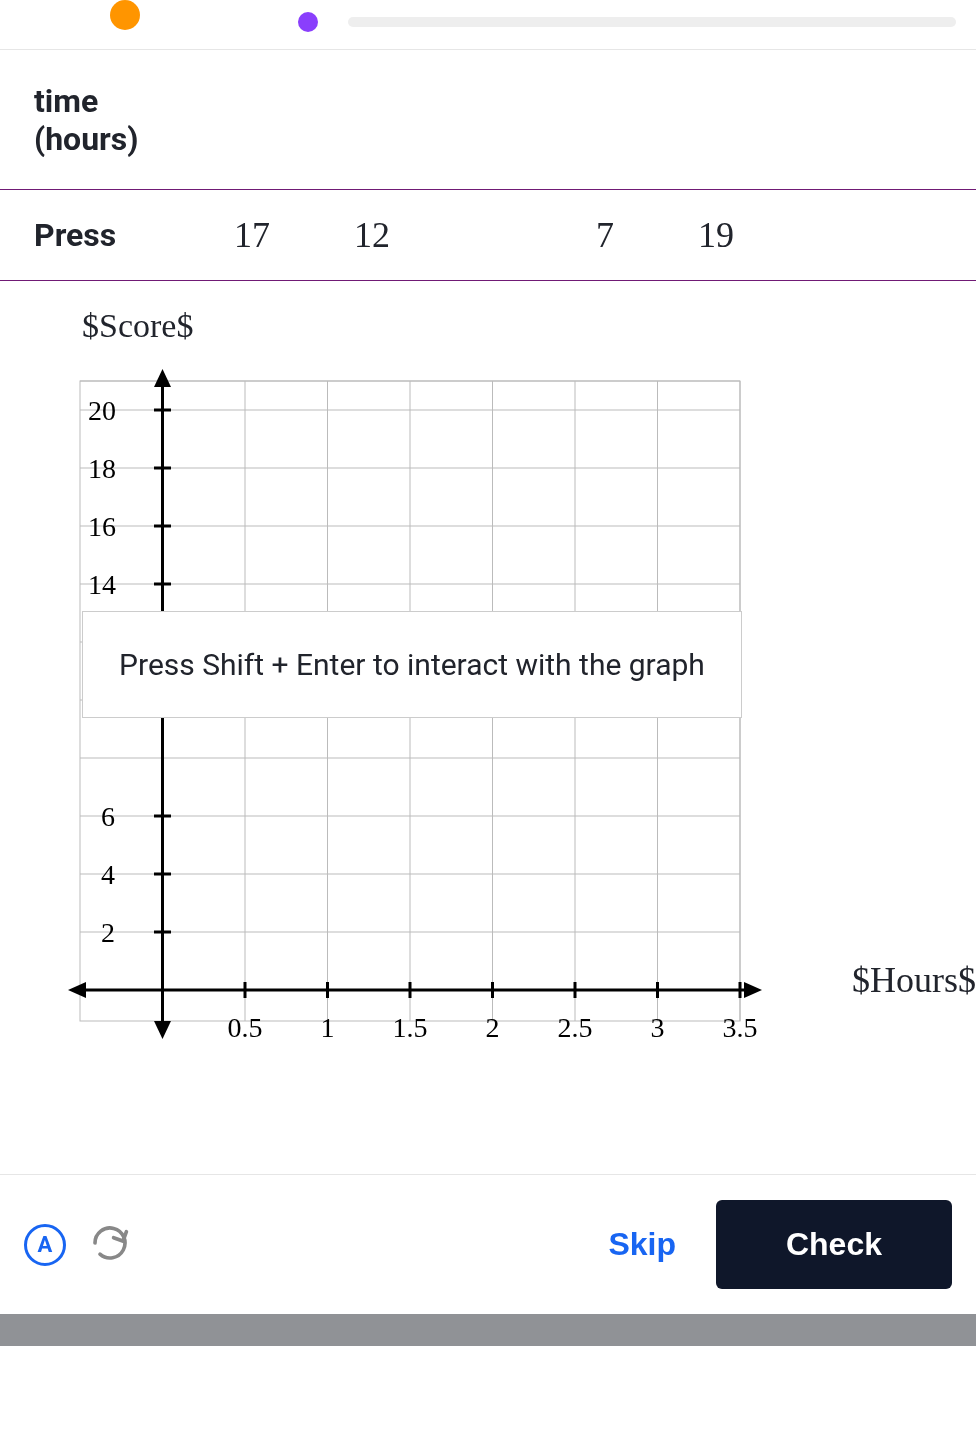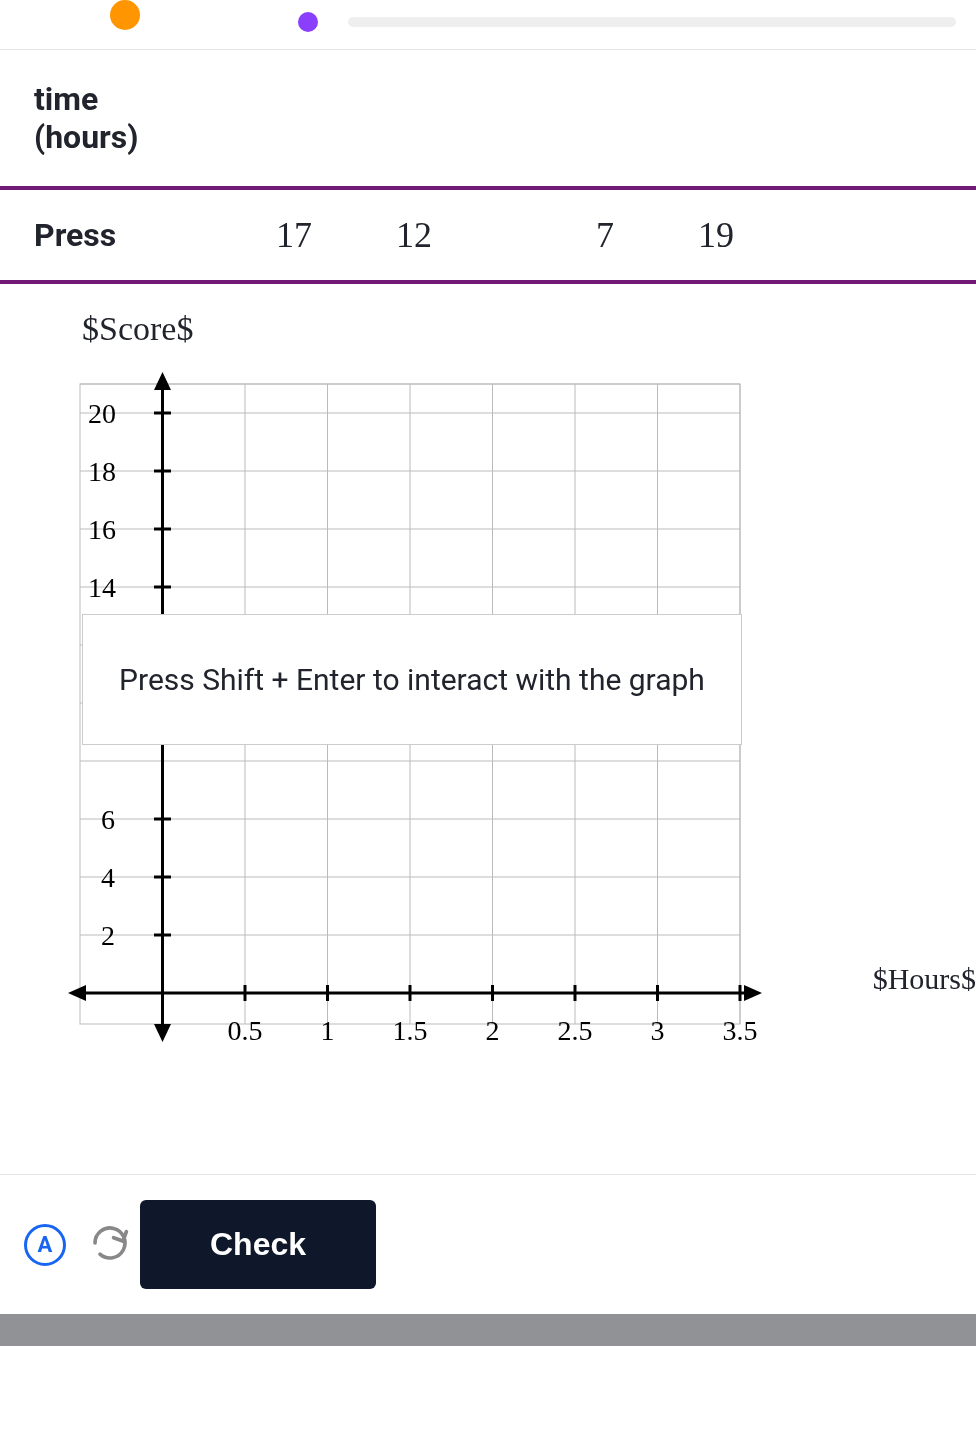--- a/index.html
+++ b/index.html
@@ -2,29 +2,29 @@
 <html><head>
 <meta charset="utf-8">
 <style>
   * { box-sizing: border-box; margin: 0; padding: 0; }
   html, body { width: 976px; height: 1446px; font-family: -apple-system, BlinkMacSystemFont, "Segoe UI", Roboto, "Helvetica Neue", Arial, sans-serif; background: #fff; color: #21242c; overflow: hidden; }
   .top-bar { height: 50px; display: flex; align-items: center; padding: 0 20px; border-bottom: 1px solid #e6e6e6; }
   .top-dots { display: flex; align-items: center; gap: 18px; }
   .dot-orange { width: 30px; height: 30px; border-radius: 50%; background: #ff9500; position: relative; left: 90px; top: -10px;}
   .dot-purple { width: 20px; height: 20px; border-radius: 50%; background: #8a3ffc; position: relative; left: 230px; top: -3px;}
   .progress-track { flex: 1; height: 10px; background: #eee; border-radius: 5px; margin-left: 260px; margin-top: -6px;}
-  .table-row { display: flex; align-items: center; padding: 24px 34px; border-bottom: 4px solid #701a75; }
+  .table-row { display: flex; align-items: center; padding: 24px 34px; border-bottom: 1px solid #701a75; }
   .row-label { font-size: 32px; font-weight: 700; color: #21242c; width: 200px; }
   .row-vals { display: flex; gap: 0; font-family: "Times New Roman", serif; font-size: 36px; }
-  .row-vals span { width: 120px; text-align: center; }
+  .row-vals span { width: 120px; text-align: left; }
   .chart-region { position: relative; padding: 40px 20px 0 60px; }
   .y-title { position: absolute; left: 82px; top: 26px; font-family: "Times New Roman", serif; font-size: 34px; }
-  .x-title { position: absolute; right: 0; top: 678px; font-family: "Times New Roman", serif; font-size: 30px; }
+  .x-title { position: absolute; right: 0; top: 678px; font-family: "Times New Roman", serif; font-size: 36px; }
   .chart-svg { display: block; }
-  .overlay-msg { position: absolute; left: 82px; top: 330px; width: 660px; background: #fff; border: 1px solid #ccc; padding: 42px 20px; font-size: 30px; text-align: center; line-height: 1.5; box-shadow: 0 0 0 0; }
+  .overlay-msg { position: absolute; left: 82px; top: 330px; width: 660px; background: #fff; border: 1px solid #ccc; padding: 30px 20px; font-size: 30px; text-align: center; line-height: 1.5; box-shadow: 0 0 0 0; }
   .footer { position: absolute; left: 0; right: 0; bottom: 132px; height: 140px; border-top: 1px solid #e6e6e6; background: #fff; display: flex; align-items: center; padding: 0 24px; }
   .acc-icon { width: 42px; height: 42px; border: 3px solid #1865f2; border-radius: 50%; display: flex; align-items: center; justify-content: center; color: #1865f2; font-weight: 700; font-size: 22px; }
   .refresh-icon { margin-left: 24px; color: #888; }
   .do-problems { margin-left: 24px; font-size: 32px; font-weight: 700; line-height: 1.2; }
   .skip-btn { margin-left: auto; background: none; border: none; color: #1865f2; font-size: 32px; font-weight: 700; cursor: pointer; padding: 20px 30px; }
   .check-btn { background: #0f172a; color: #fff; border: none; font-size: 32px; font-weight: 700; padding: 26px 70px; border-radius: 6px; cursor: pointer; margin-left: 10px; }
   .bottom-strip { position: absolute; left: 0; right: 0; bottom: 100px; height: 32px; background: #909296; }
 </style>
 </head>
 <body>
@@ -145,16 +145,17 @@
 <div class="footer">
   <div class="acc-icon">
     <span>A</span>
   </div>
   <span class="refresh-icon">
     <svg width="40" height="40" viewBox="0 0 24 24" fill="none" stroke="#888" stroke-width="2.2" stroke-linecap="round">
       <path d="M3 12a9 9 0 1 1 3 6.7"></path>
       <polyline points="21 4 21 10 15 10" transform="rotate(20 18 7)"></polyline>
     </svg>
   </span>
+  <button class="skip-btn">Skip</button>
   <button class="check-btn">Check</button>
 </div>
 
 <div class="bottom-strip"></div>
 
 </body></html>

